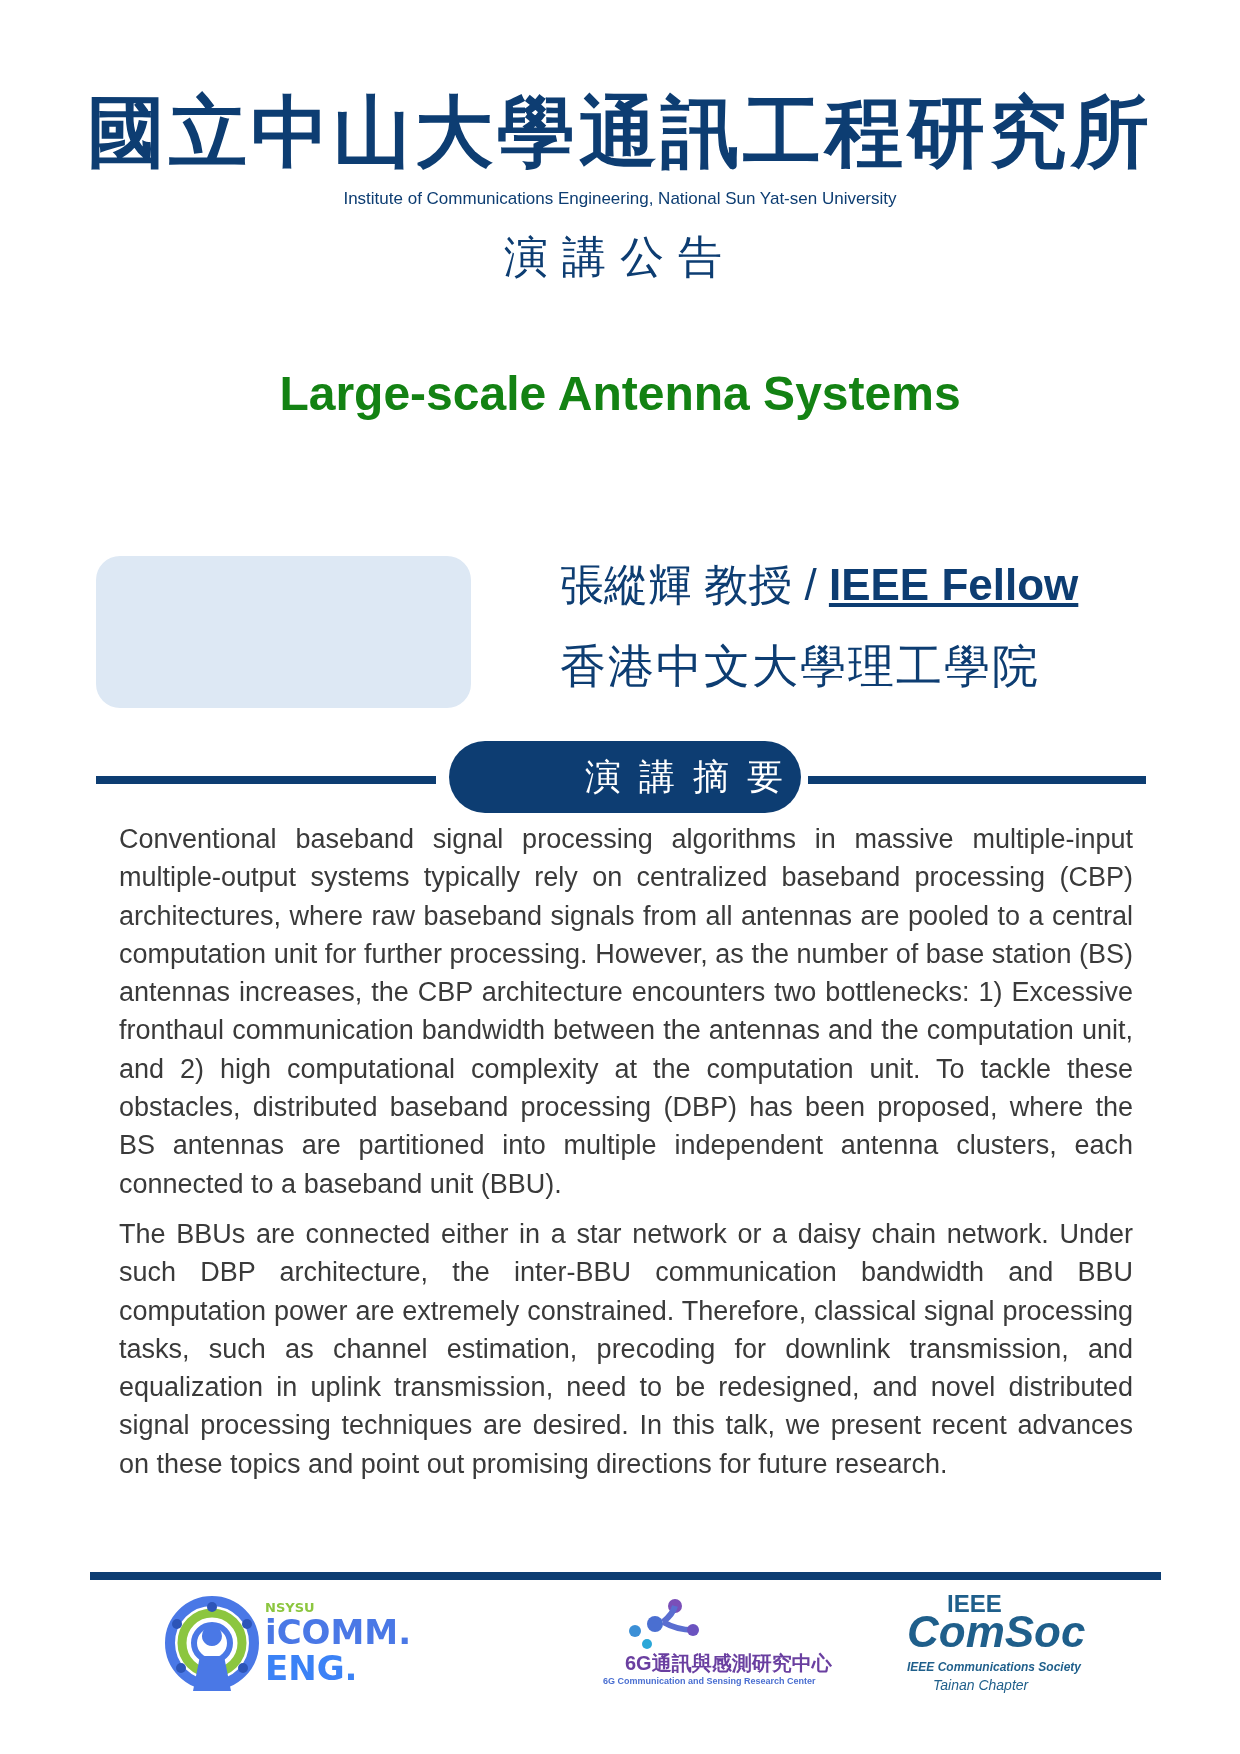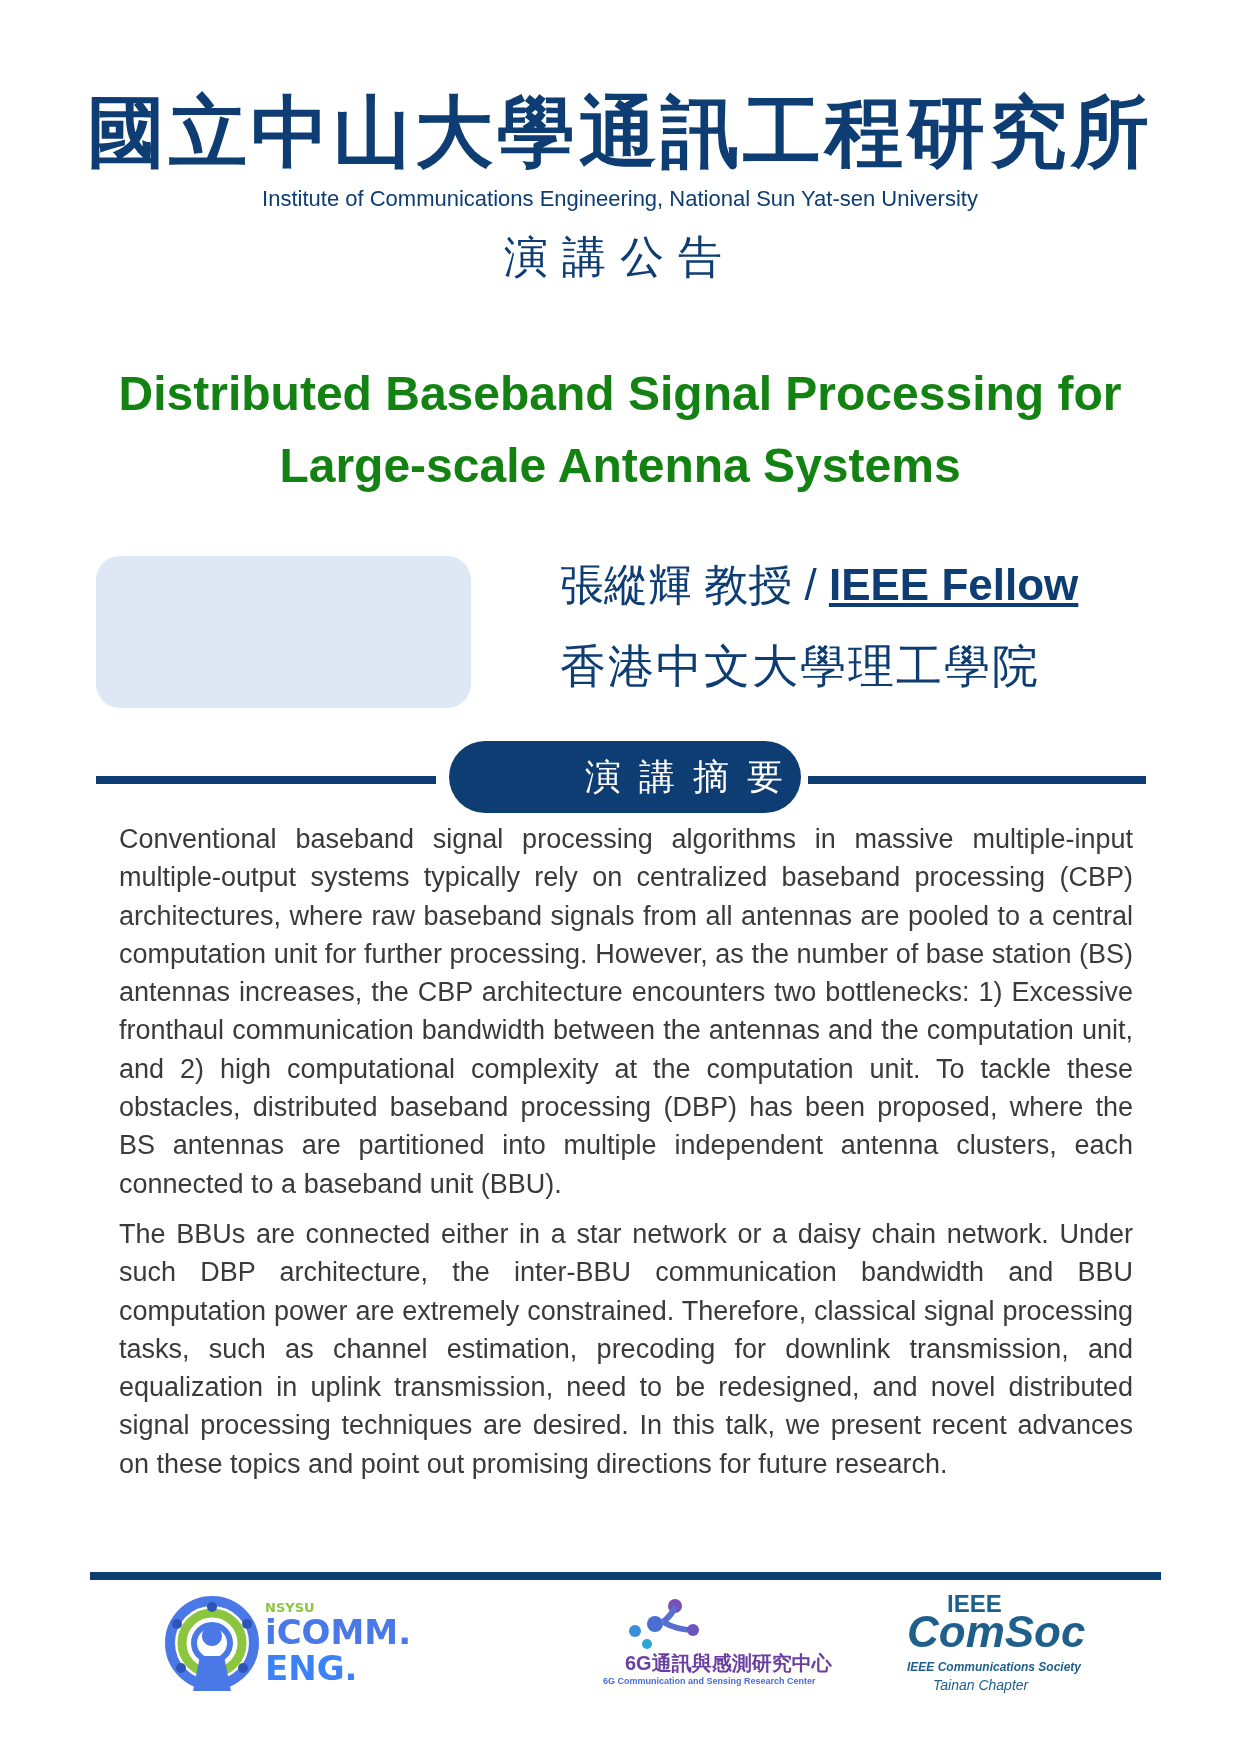--- a/index.html
+++ b/index.html
@@ -1,21 +1,21 @@
 <!DOCTYPE html>
 <html><head>
 <meta charset="utf-8">
 <style>
   html, body { margin: 0; padding: 0; background: #ffffff; }
   body { width: 1240px; height: 1754px; position: relative; overflow: hidden;
          font-family: "Liberation Sans", "DejaVu Sans", sans-serif; }
   .abs { position: absolute; }
   .center { left: 0; width: 1240px; text-align: center; }
   #org-zh { top: 92px; font-size: 78px; font-weight: bold; color: #0d3d72; letter-spacing: 4px; line-height: 80px; }
-  #org-en { top: 184px; font-size: 22px; color: #0d3d72; line-height: 30px; }
+  #org-en { top: 184px; font-size: 17px; color: #0d3d72; line-height: 30px; }
   #notice { top: 232px; font-size: 44px; color: #0d3d72; letter-spacing: 14px; line-height: 50px; font-family: "DejaVu Serif", serif; }
   #title { top: 358px; font-size: 48px; font-weight: bold; color: #138213; line-height: 72px; }
   #info-box { left: 96px; top: 556px; width: 375px; height: 152px; background: #dde8f4; border-radius: 24px; }
   #info-date { position: absolute; left: 16px; top: 27px; font-size: 33px; font-weight: bold; color: #3a3a3a; white-space: nowrap; letter-spacing: -0.5px; }
   #info-loc { position: absolute; left: 16px; top: 80px; font-size: 33px; color: #3a3a3a; white-space: nowrap; }
   #info-loc b { font-weight: bold; }
   #speaker { left: 560px; top: 556px; width: 620px; font-size: 44px; color: #0d3d72; white-space: nowrap; }
   #speaker b { font-weight: bold; text-decoration: underline; }
   #affil { left: 560px; top: 636px; width: 600px; font-size: 46px; color: #0d3d72; letter-spacing: 2px; white-space: nowrap; font-family: "DejaVu Serif", serif; }
   .rule { position: absolute; background: #0d3d72; height: 8px; }
@@ -34,21 +34,20 @@
   .comsoc-big { font-weight: bold; font-style: italic; color: #1f5f8b; }
 </style>
 </head>
 <body>
 
 <div class="abs center" id="org-zh">國立中山大學通訊工程研究所</div>
 <div class="abs center" id="org-en">Institute of Communications Engineering,  National Sun Yat-sen University</div>
 <div class="abs center" id="notice">演講公告</div>
 
 <div class="abs center" id="title">
-  <div>Distributed Baseband Signal Processing for</div>
   <div>Large-scale Antenna Systems</div>
 </div>
 
 <div class="abs" id="info-box">
 </div>
 
 <div class="abs" id="speaker">
   <span>張縱輝 教授 / </span><b>IEEE Fellow</b>
 </div>
 <div class="abs" id="affil">香港中文大學理工學院</div>

